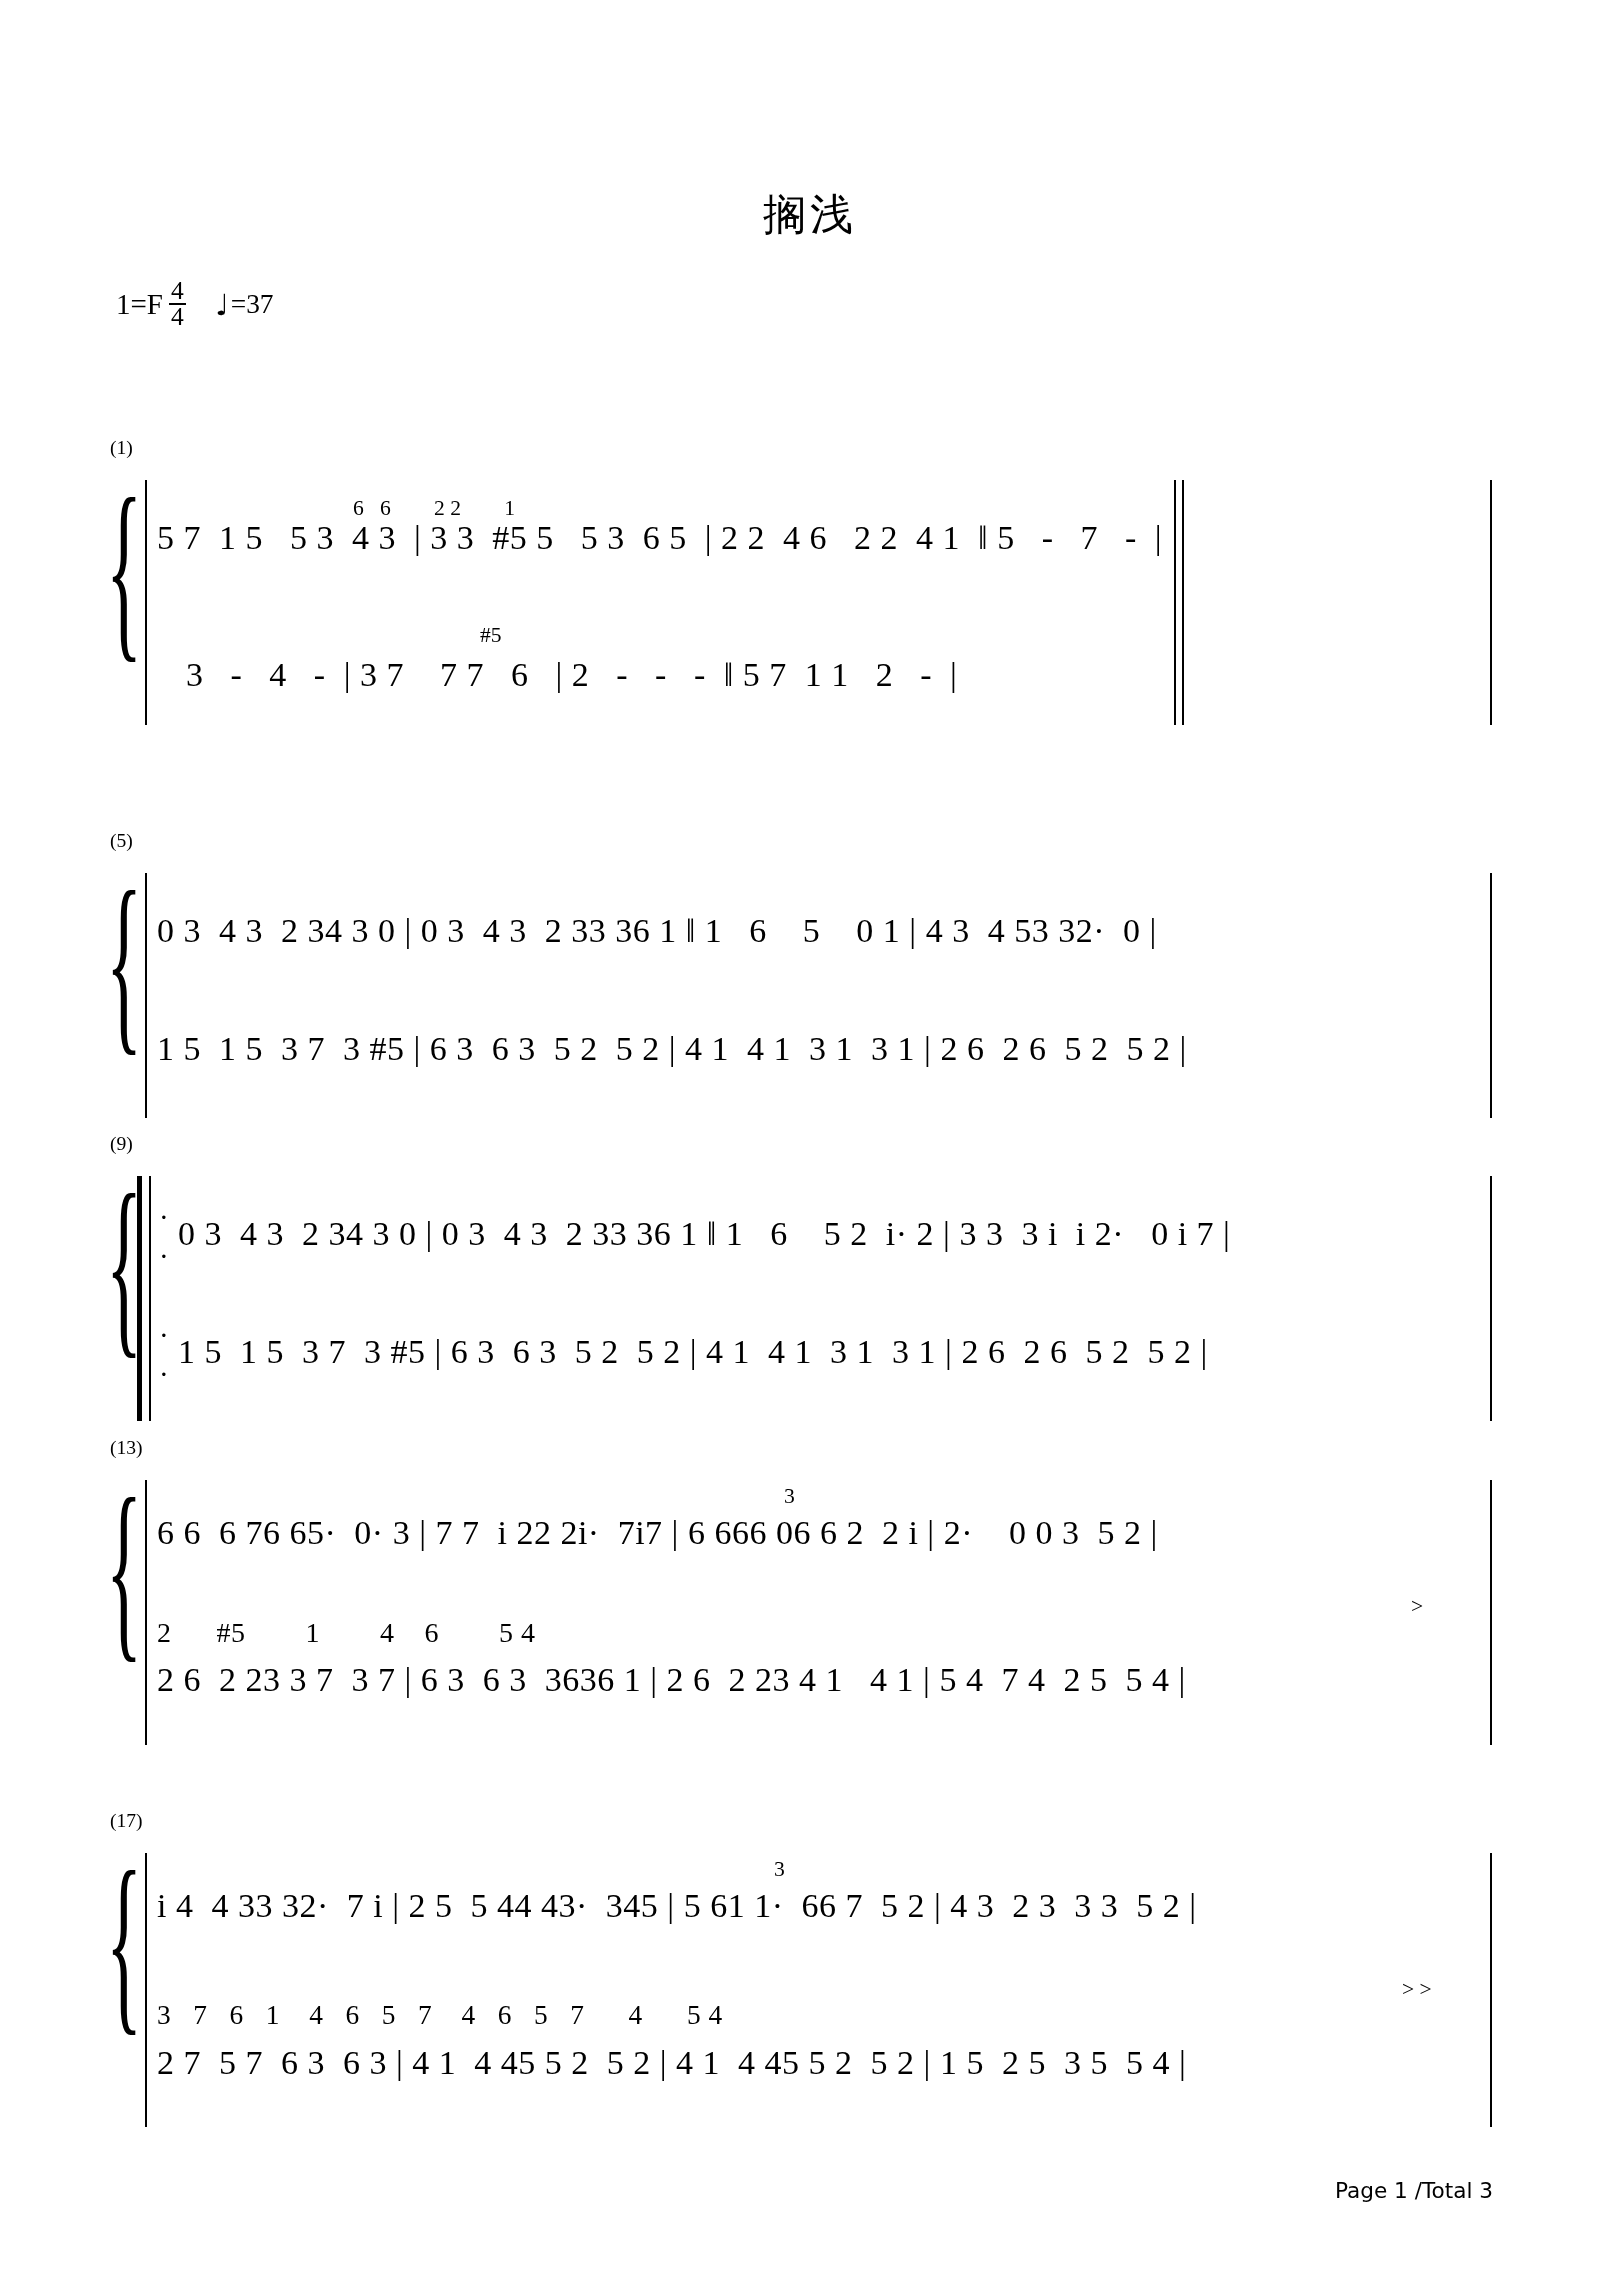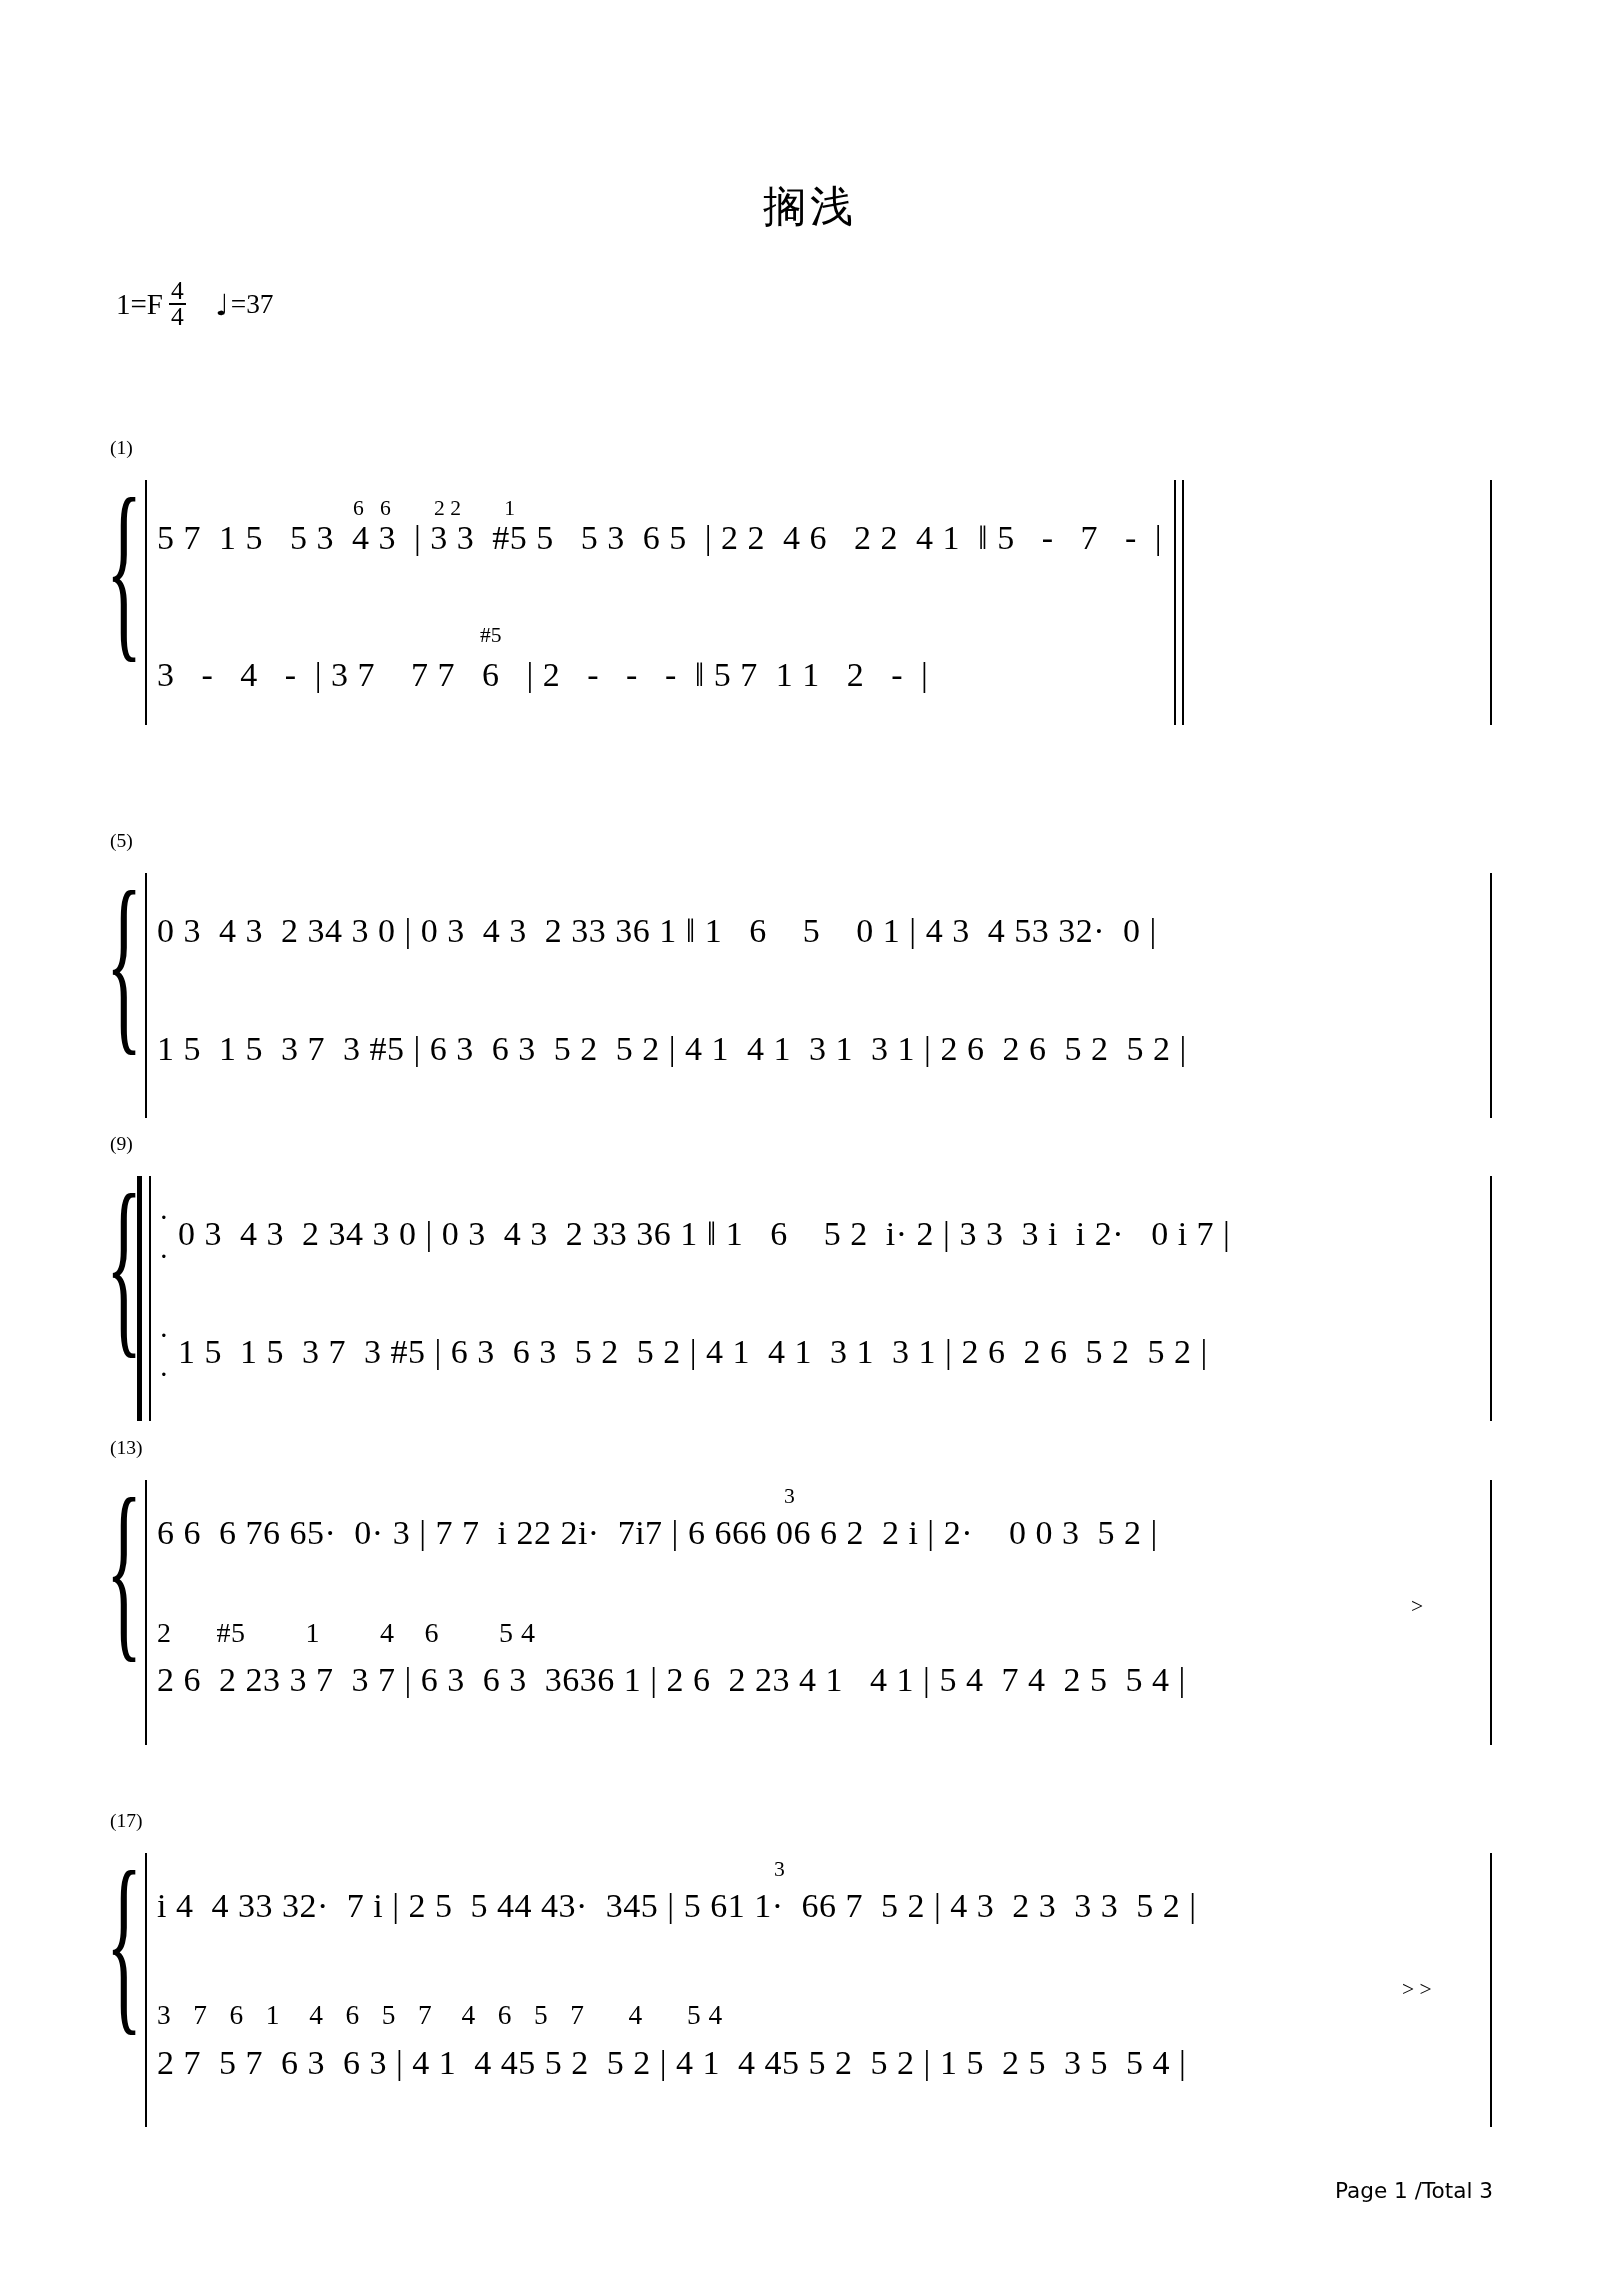--- a/index.html
+++ b/index.html
@@ -16,21 +16,21 @@
     overflow: hidden;
   }
   .page {
     position: relative;
     width: 1620px;
     height: 2293px;
     box-sizing: border-box;
   }
   .title {
     position: absolute;
-    top: 178px;
+    top: 186px;
     left: 0;
     width: 1620px;
     text-align: center;
     font-family: "DejaVu Sans", sans-serif;
     font-size: 43px;
     letter-spacing: 3.9px;
   }
   .keysig {
     position: absolute;
     top: 279px;
@@ -150,21 +150,21 @@
     <div class="brace">{</div>
     <div class="barline" style="left:145px; top:9.8px; height:245px;"></div>
     <div class="barline" style="left:1490px; top:9.8px; height:245px;"></div>
     <div class="barline" style="left:1174px; top:9.8px; height:245px;"></div>
     <div class="barline" style="left:1182px; top:9.8px; height:245px;"></div>
 
     <div class="row-note small" style="left:353px; top:9.8px;">6   6        2 2        1</div>
     <div class="notes-line" style="top:49px;">5 7  1 5   5 3  4 3  | 3 3  #5 5   5 3  6 5  | 2 2  4 6   2 2  4 1  ‖ 5   -   7   -  |</div>
 
     <div class="row-note small" style="left:480px; top:137px;">#5</div>
-    <div class="notes-line" style="top:186px;">3   -   4   -  | 3 7    7 7   6   | 2   -   -   -  ‖ 5 7  1 1   2   -  |</div>
+    <div class="notes-line" style="top:186px;margin-left:29px;">3   -   4   -  | 3 7    7 7   6   | 2   -   -   -  ‖ 5 7  1 1   2   -  |</div>
   </div>
 
   <div class="system" style="top:863px;">
     <div class="sysnum">(5)</div>
     <div class="brace">{</div>
     <div class="barline" style="left:145px; top:9.8px; height:245px;"></div>
     <div class="barline" style="left:1490px; top:9.8px; height:245px;"></div>
 
     <div class="notes-line" style="top:49px;">0 3  4 3  2 34 3 0 | 0 3  4 3  2 33 36 1 ‖ 1   6    5    0 1 | 4 3  4 53 32·  0 |</div>
     <div class="notes-line" style="top:167px;">1 5  1 5  3 7  3 #5 | 6 3  6 3  5 2  5 2 | 4 1  4 1  3 1  3 1 | 2 6  2 6  5 2  5 2 |</div>

